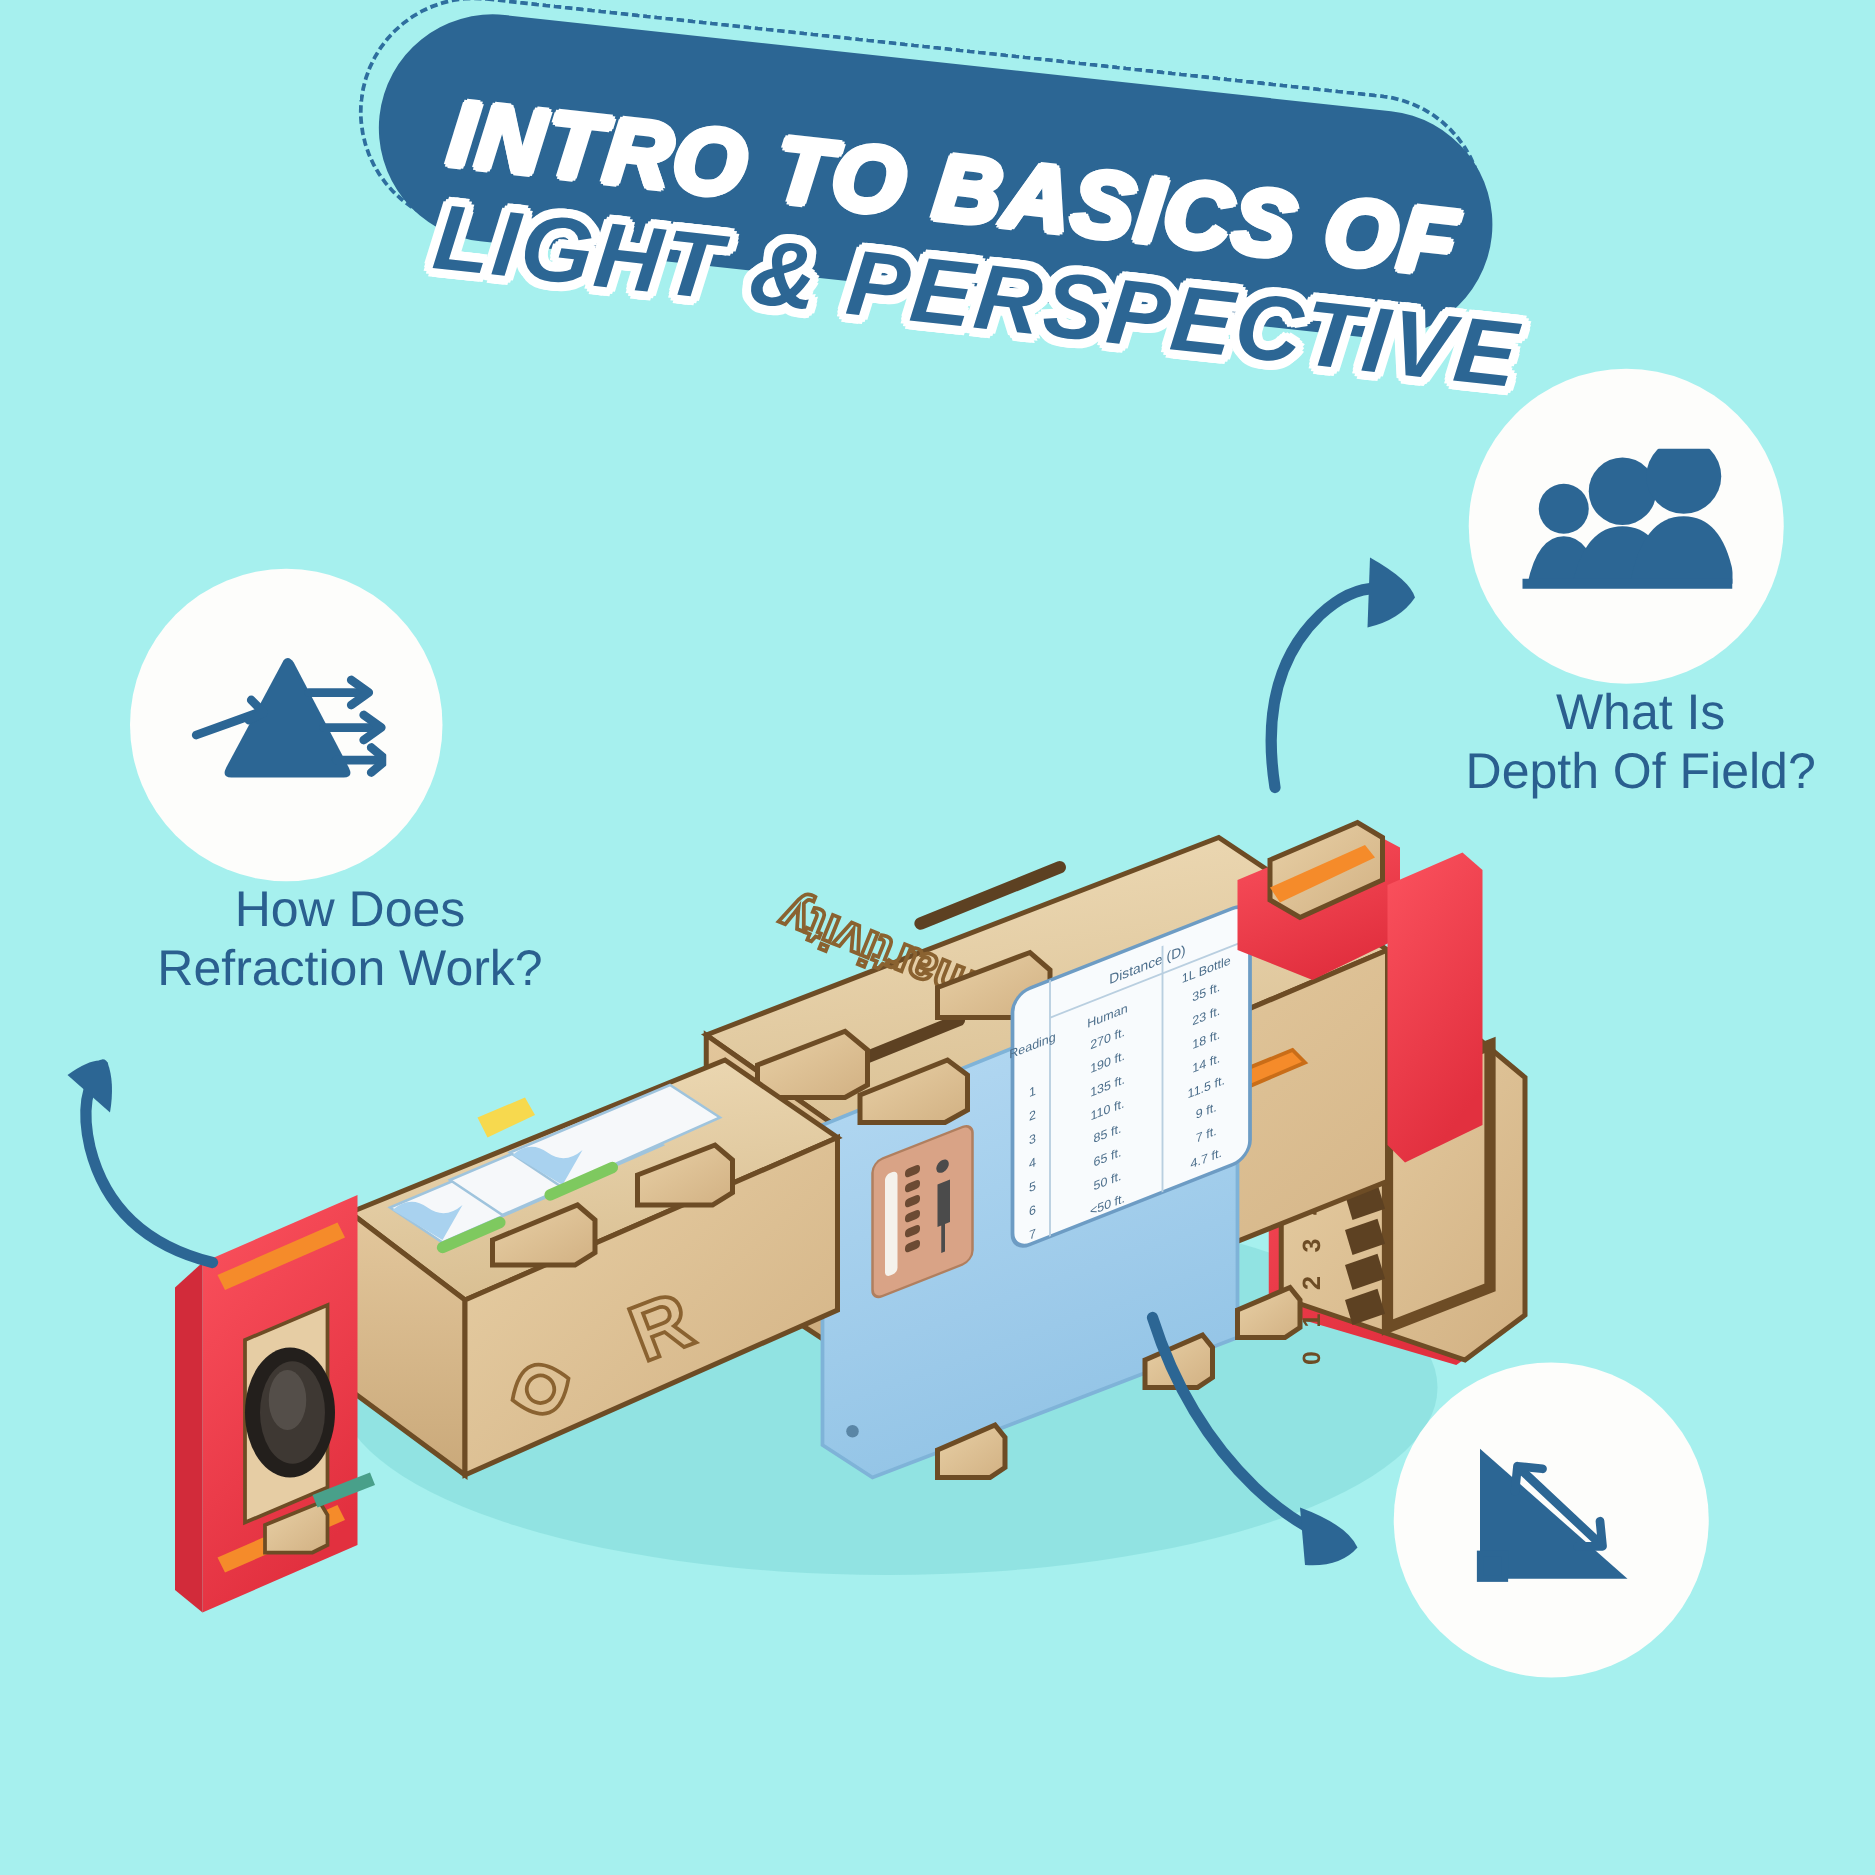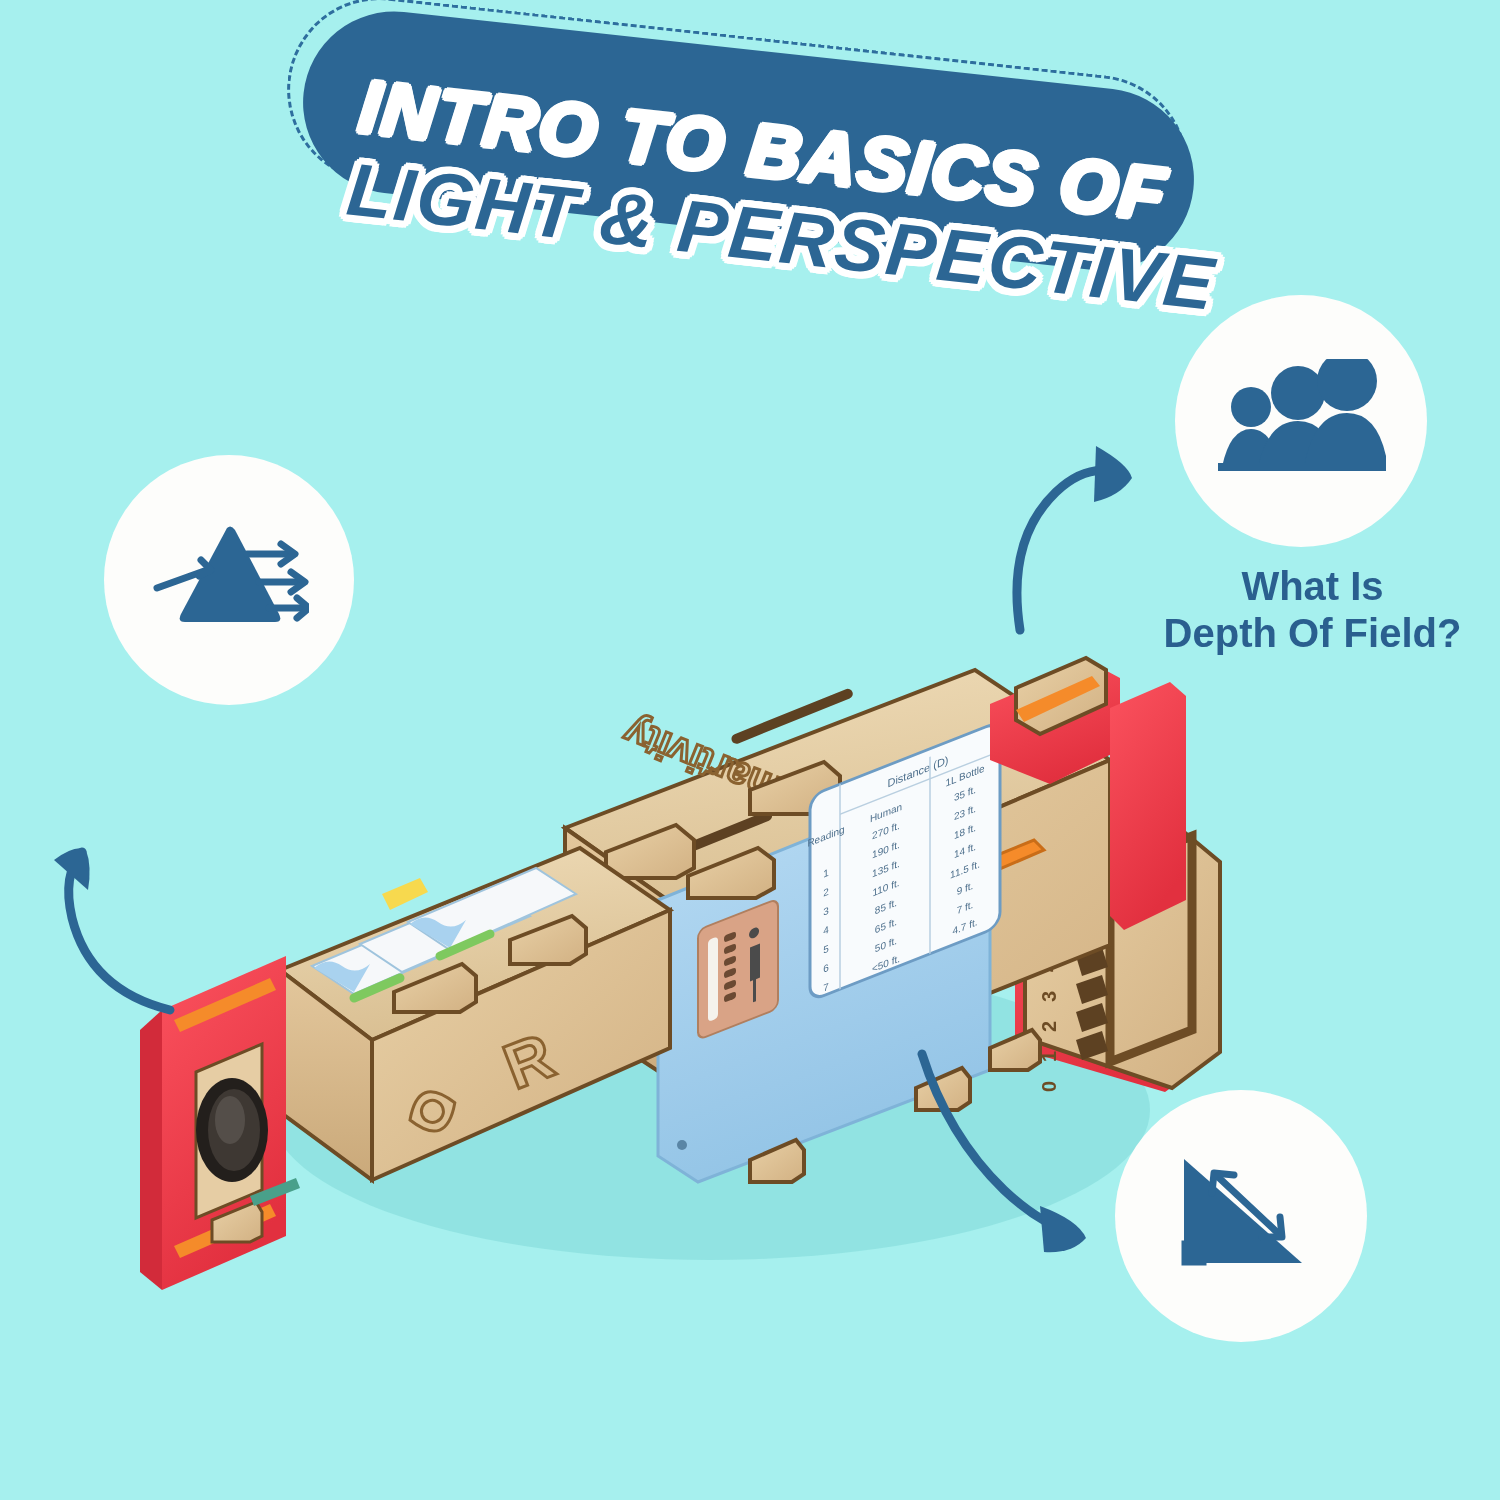--- a/index.html
+++ b/index.html
@@ -72,25 +72,25 @@
   .fcircle {
     border-radius: 50%;
     background: #fdfdfb;
     display: flex;
     align-items: center;
     justify-content: center;
   }
   .flabel {
     text-align: center;
     font-size: 40px;
-    font-weight: 700;
+    font-weight: 400;
     color: #2a5f8f;
     line-height: 1.18;
     white-space: pre-line;
-    margin-top: 16px;
+    margin-top: 0;
   }
 
   #feature-refraction { left: 70px; top: 455px; width: 420px; }
   #feature-refraction .fcircle { width: 250px; height: 250px; margin-left: 34px; }
 
   #feature-depth { left: 1125px; top: 295px; width: 375px; }
   #feature-depth .fcircle { width: 252px; height: 252px; margin-left: 50px; }
 
   #feature-trig { left: 1010px; top: 1090px; width: 490px; }
   #feature-trig .fcircle { width: 252px; height: 252px; margin-left: 105px; }
@@ -126,20 +126,22 @@
       <g stroke="#2c6694" stroke-width="7" stroke-linecap="round" fill="none">
         <line x1="98" y1="44" x2="142" y2="44"></line>
         <line x1="110" y1="72" x2="152" y2="72"></line>
         <line x1="120" y1="98" x2="156" y2="98"></line>
       </g>
       <path d="M132 34 L146 44 L132 54" fill="none" stroke="#2c6694" stroke-width="7" stroke-linecap="round" stroke-linejoin="round"></path>
       <path d="M142 62 L156 72 L142 82" fill="none" stroke="#2c6694" stroke-width="7" stroke-linecap="round" stroke-linejoin="round"></path>
       <path d="M148 88 L160 98 L148 108" fill="none" stroke="#2c6694" stroke-width="7" stroke-linecap="round" stroke-linejoin="round"></path>
     </svg>
   </div>
+  <div class="flabel">How Does
+Refraction Work?</div>
 </div>
 
 <div class="feature" id="feature-depth">
   <div class="fcircle">
     <svg width="170" height="125" viewBox="0 0 170 125">
       <circle cx="35" cy="48" r="20" fill="#2c6694"></circle>
       <path d="M6 108 Q14 70 35 70 Q56 70 64 108 Z" fill="#2c6694"></path>
       <circle cx="82" cy="34" r="27" fill="#2c6694"></circle>
       <path d="M42 108 Q52 62 82 62 Q112 62 122 108 Z" fill="#2c6694"></path>
       <circle cx="131" cy="22" r="30" fill="#2c6694"></circle>

